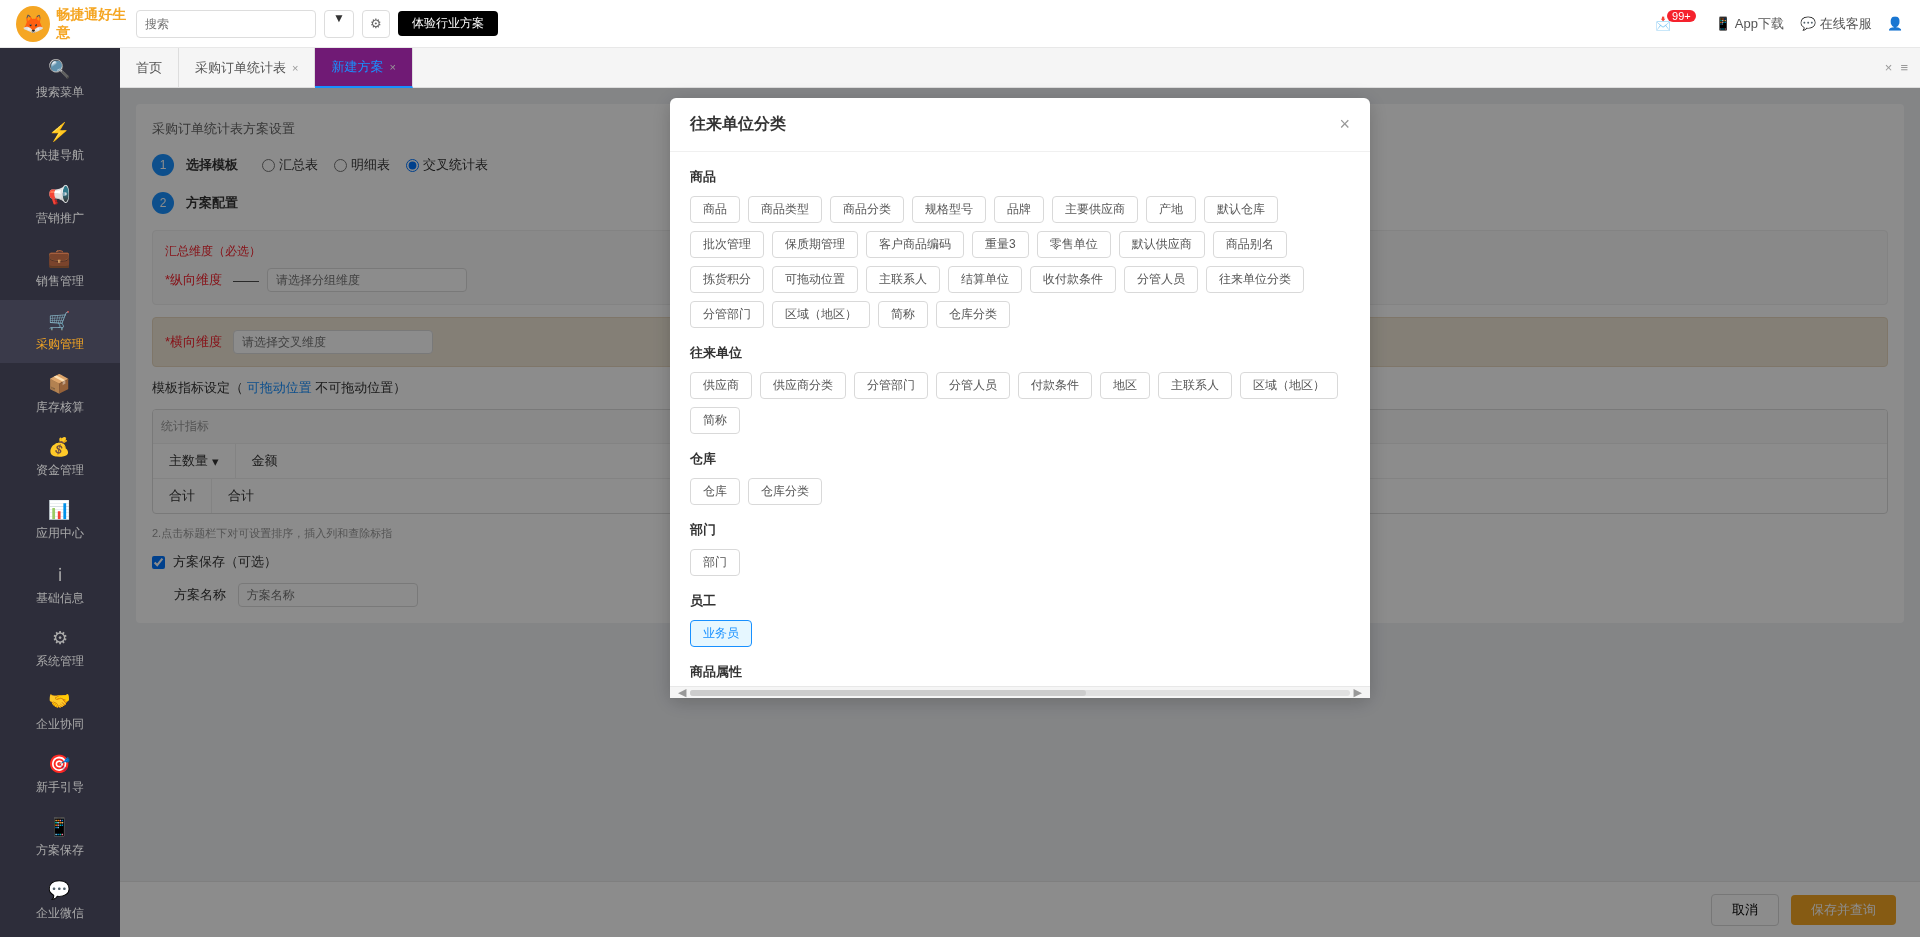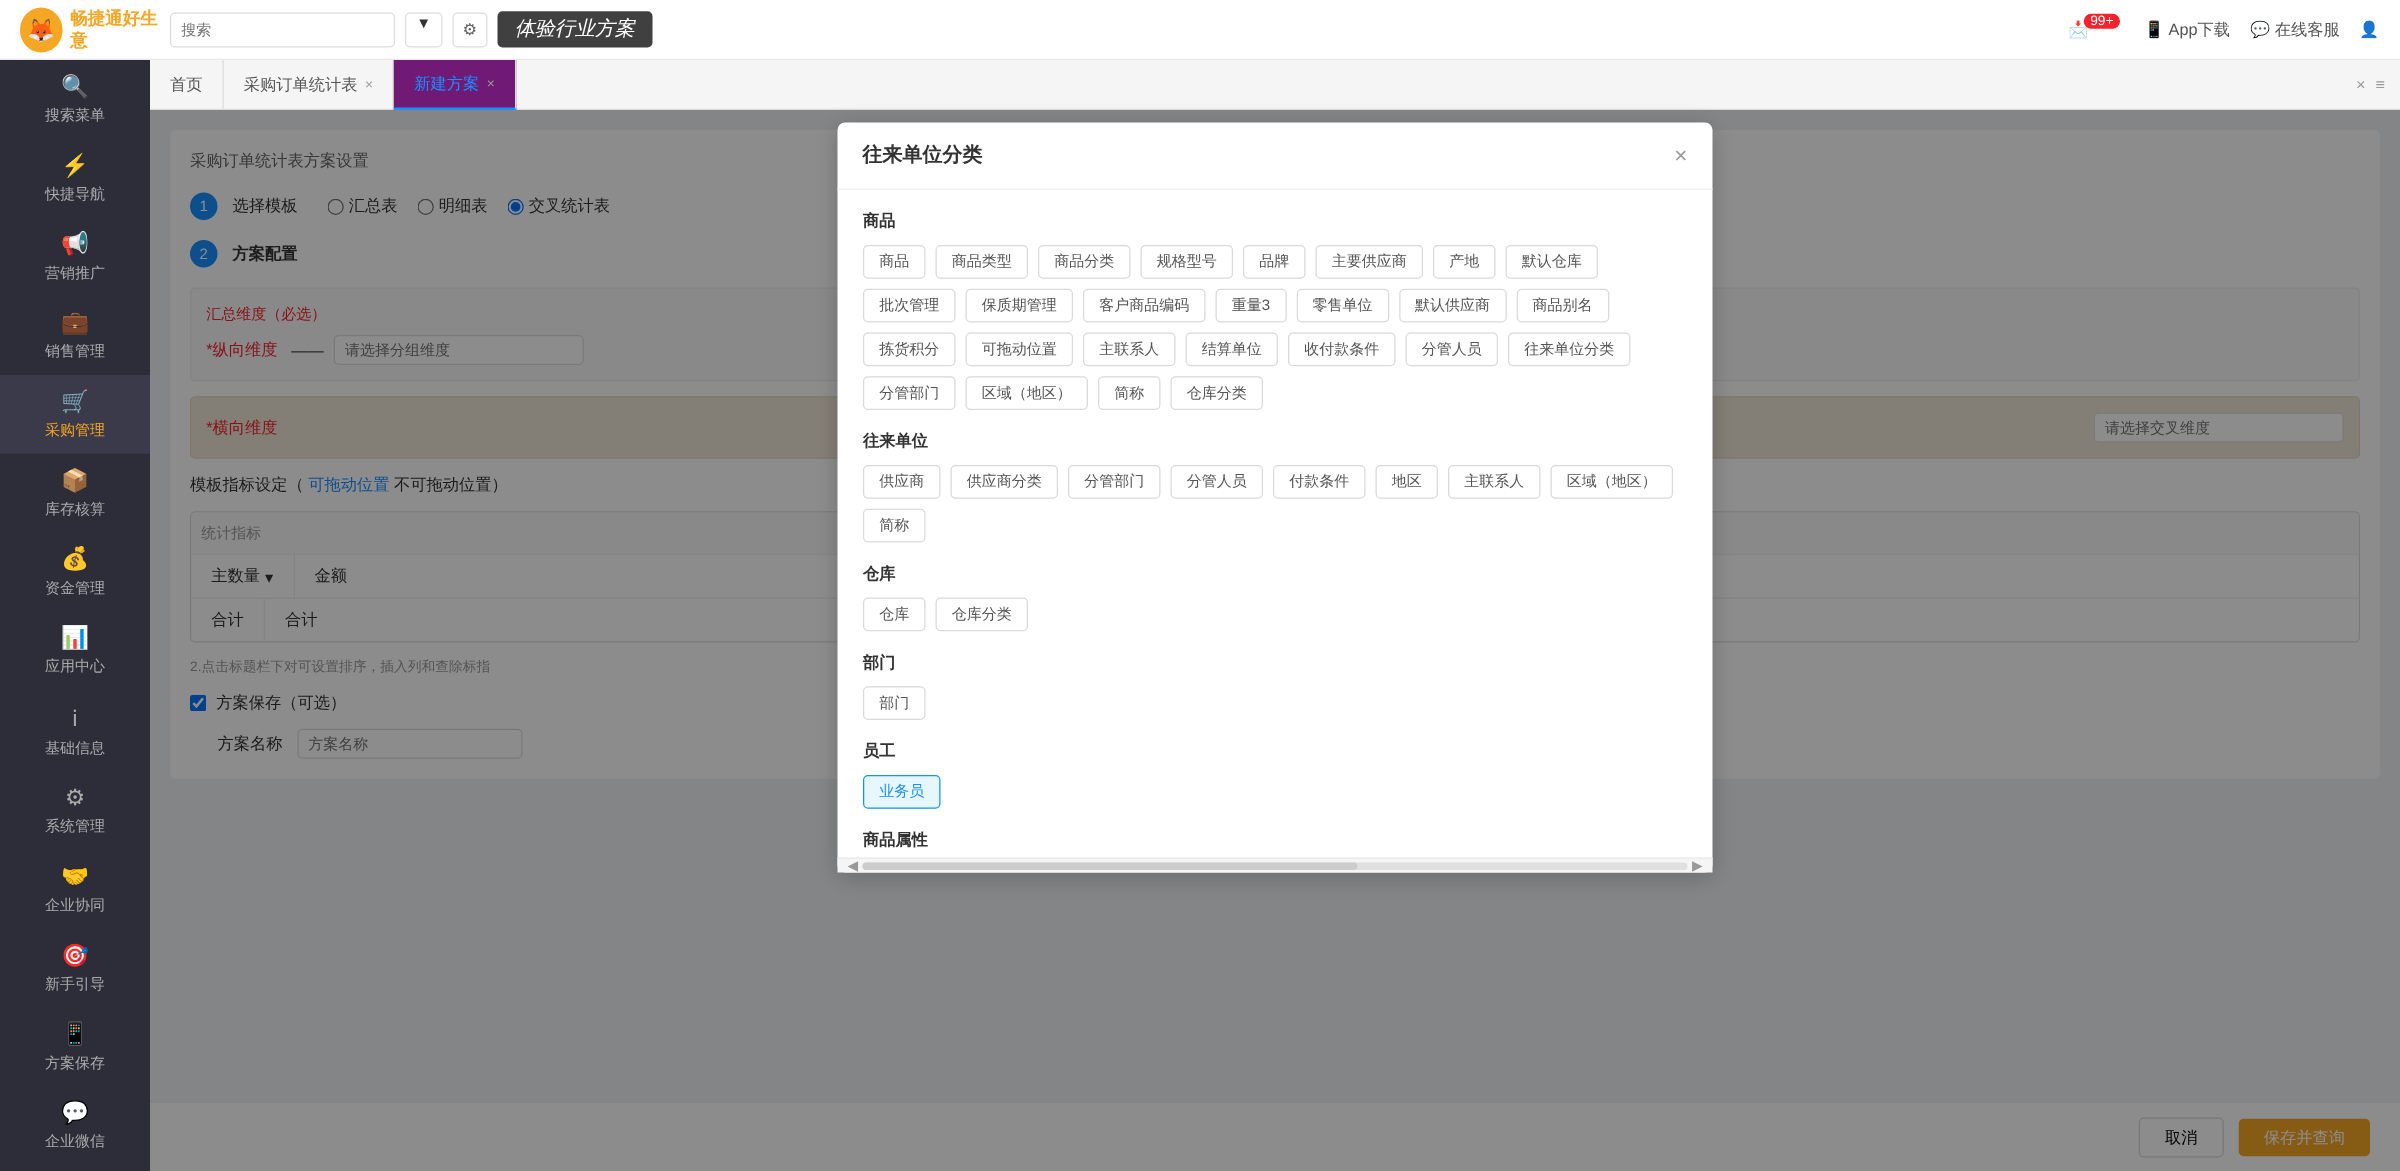--- a/index.html
+++ b/index.html
@@ -61,28 +61,27 @@
     }
     .gear-btn {
       width: 28px; height: 28px;
       border: 1px solid #ddd;
       border-radius: 4px;
       display: flex; align-items: center; justify-content: center;
       cursor: pointer;
       color: #666;
     }
     .try-btn {
-      background: #404040;
+      background: #000000;
       color: white;
       border: none;
       border-radius: 4px;
       padding: 4px 14px;
       cursor: pointer;
-      font-size: 16px;
-      font-style: italic;
+      font-size: 12px;
     }
     .header-right {
       display: flex;
       align-items: center;
       gap: 16px;
       font-size: 13px;
       color: #555;
     }
     .badge {
       background: #f5222d;
@@ -477,21 +476,21 @@
     <span style="color:#999;cursor:pointer;">≡</span>
   </div>
 </div>
 
 <div class="main-content">
   <div class="bg-content">
     <div style="font-size:13px;color:#666;margin-bottom:16px;">采购订单统计表方案设置</div>
 
     <div class="step-row">
       <div class="step-badge">1</div>
-      <span style="font-weight:400;">选择模板</span>
+      <span style="font-weight:700;">选择模板</span>
       <div class="radio-row" style="margin-left:12px;">
         <label class="radio-label">
             <input type="radio" name="template" style=""> 
             <span>汇总表</span>
           </label>
         <label class="radio-label">
             <input type="radio" name="template" style=""> 
             <span>明细表</span>
           </label>
         <label class="radio-label">
@@ -509,21 +508,21 @@
     <div style="background:#f9f9f9;padding:12px;border:1px solid #eee;border-radius:4px;margin-bottom:12px;">
       <div style="color:#f5222d;margin-bottom:8px;font-size:12px;">汇总维度（必选）</div>
       <div style="display:flex;align-items:center;gap:8px;">
         <span style="color:#f5222d;width:60px;">*纵向维度</span>
         <span>——</span>
         <input type="text" style="border: 1px solid rgb(221, 221, 221); padding: 4px 8px; border-radius: 4px; width: 200px; font-size: 12px;" placeholder="请选择分组维度">
       </div>
     </div>
 
     <div style="background:#f0e8d8;padding:12px;border:1px solid #e8d8c0;border-radius:4px;margin-bottom:12px;">
-      <div style="display:flex;align-items:center;gap:8px;justify-content:space-between;">
+      <div style="display:flex;align-items:center;gap:8px;">
         <span style="color:#f5222d;width:60px;">*横向维度</span>
         <input type="text" style="border: 1px solid rgb(221, 221, 221); padding: 4px 8px; border-radius: 4px; width: 200px; font-size: 12px;" placeholder="请选择交叉维度">
       </div>
     </div>
 
     <div style="margin-bottom:12px;">
       <span>模板指标设定（</span>
       <span style="color:#1890ff;cursor:pointer;">可拖动位置</span>
       <span>不可拖动位置）</span>
     </div>

